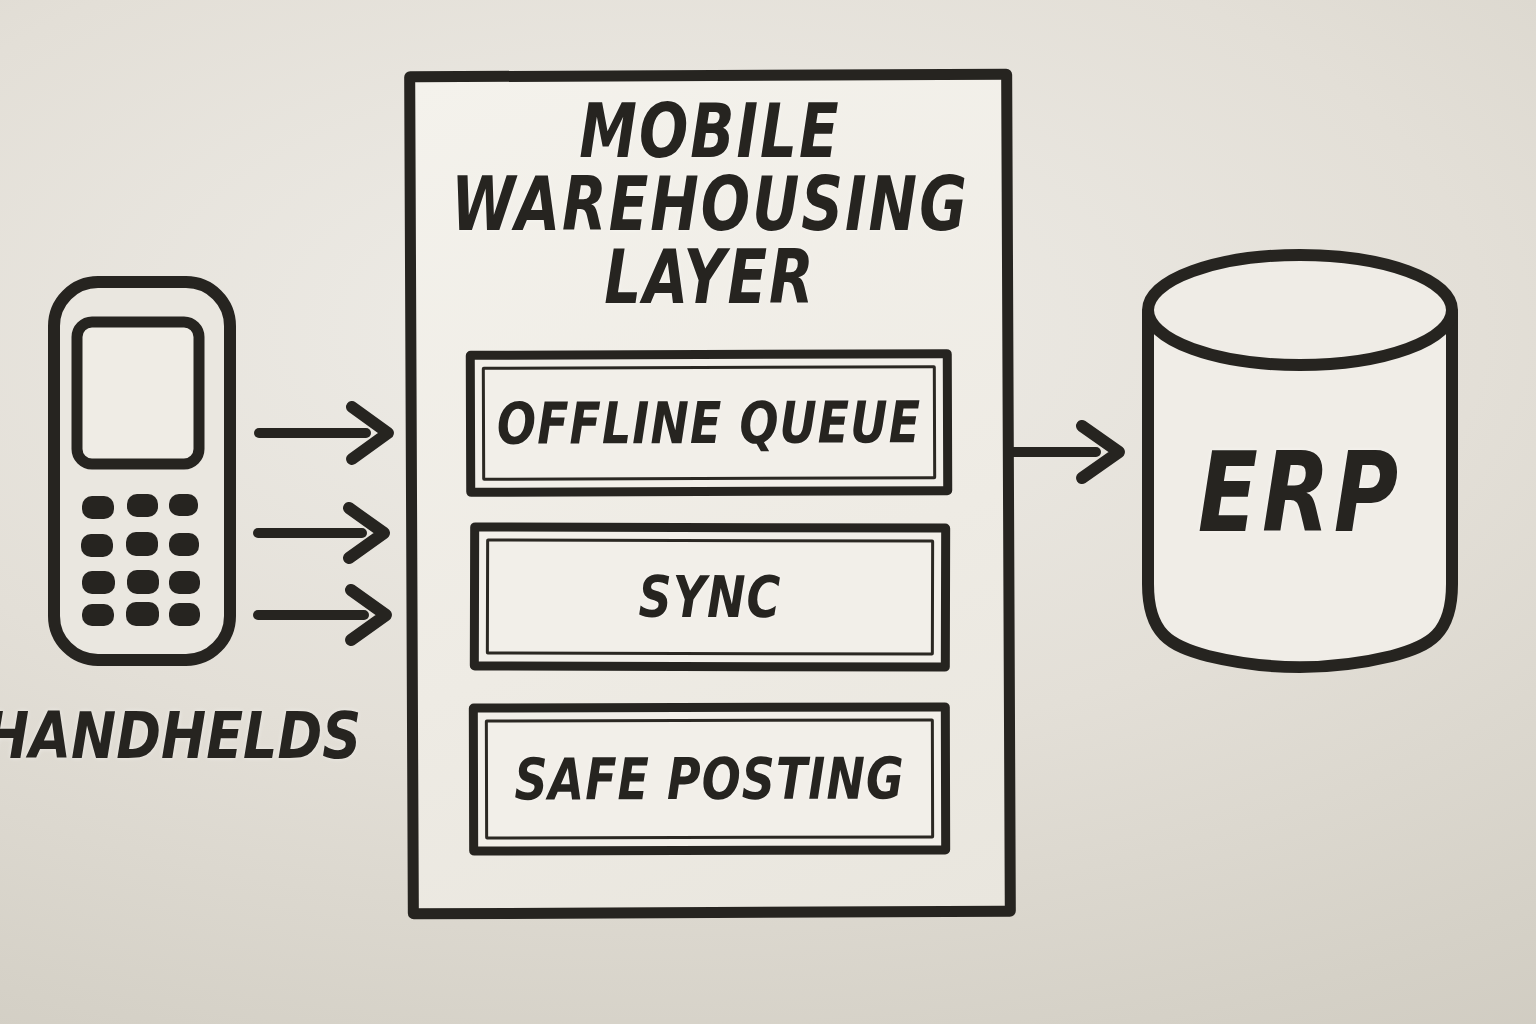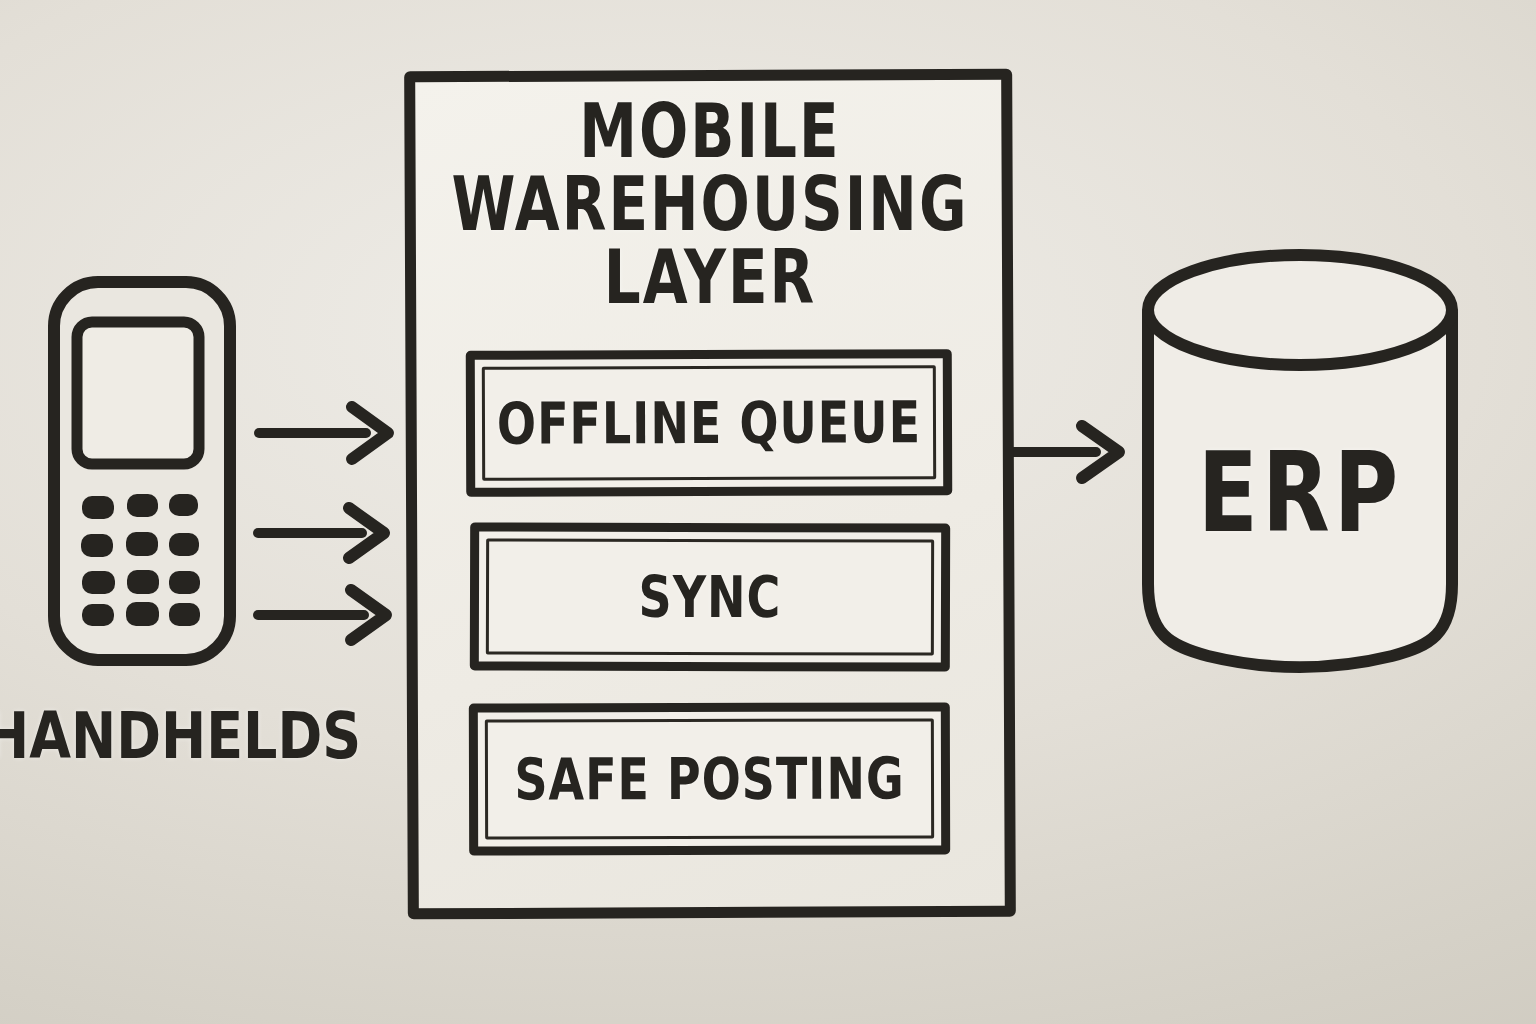--- a/index.html
+++ b/index.html
@@ -4,20 +4,21 @@
 <style>
   html, body { margin: 0; padding: 0; }
   body {
     width: 1536px; height: 1024px; overflow: hidden;
     font-family: "DejaVu Sans", sans-serif;
   }
   .stage {
     position: relative; width: 1536px; height: 1024px;
     background:
       radial-gradient(130% 100% at 42% 32%, #efede8 0%, #e3dfd7 42%, #d5d1c7 72%, #c9c4b9 100%);
+    font-style: italic;
   }
 
   
   .hand {
     font-weight: bold;
     color: #262420;
     text-shadow: 0 0 5px rgba(255,255,255,0.45);
     white-space: nowrap;
   }
 

